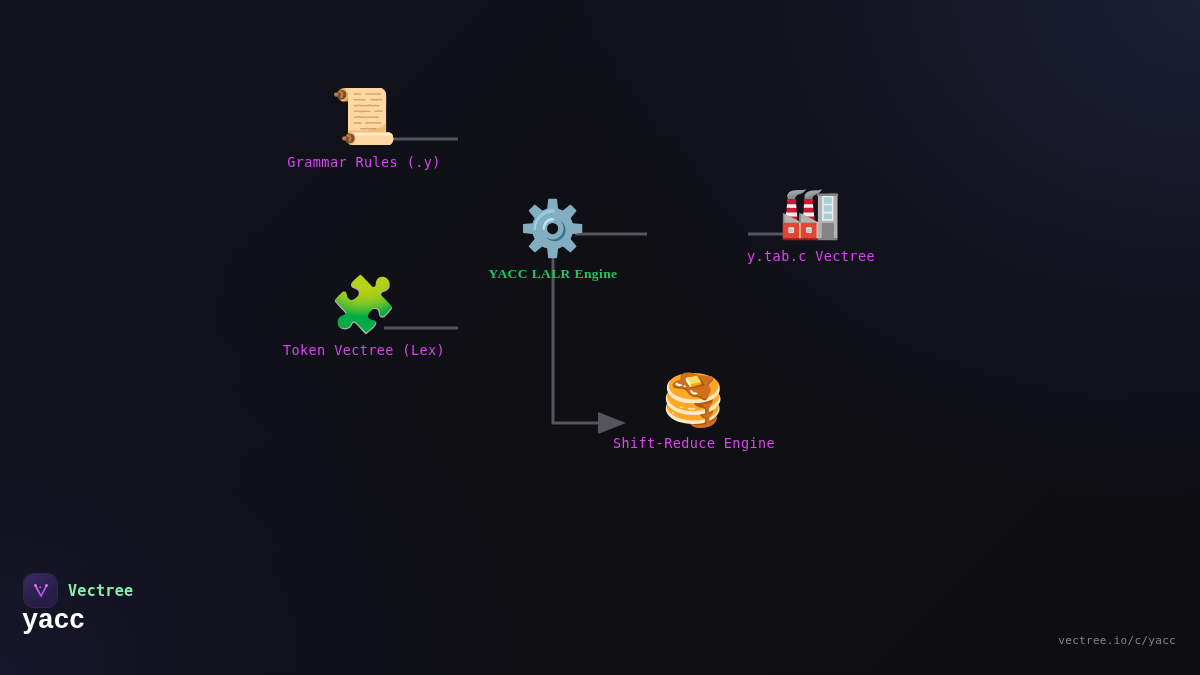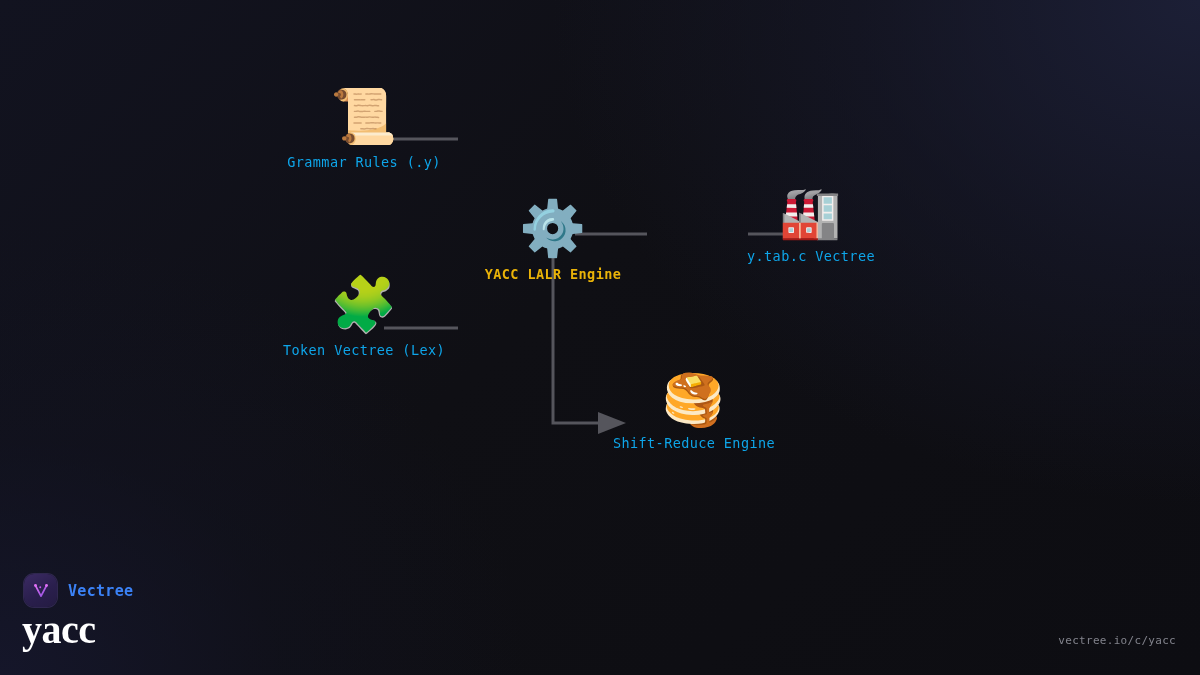--- a/index.html
+++ b/index.html
@@ -26,42 +26,42 @@
     line-height:1;
     font-family:"DejaVu Sans", sans-serif;
     text-align:center;
     user-select:none;
   }
   .node .label {
     margin-top:10px;
     font-family:"DejaVu Sans Mono", monospace;
     font-size:13.5px;
     letter-spacing:0.4px;
-    color:#0ea5e9;
+    color:#d946ef;
     white-space:nowrap;
   }
-  .node.accent .label { color:#eab308; font-weight:bold; }
+  .node.accent .label { color:#22c55e; font-weight:bold;font-family:Liberation Serif, serif; }
 
   
   #footer { position:absolute; left:0; bottom:0; width:1200px; height:110px; }
   #brand-row { position:absolute; left:24px; top:9px; display:flex; align-items:center; gap:11px; }
   #brand-logo {
     width:33px; height:33px; border-radius:10px;
     background:linear-gradient(150deg,#3b2a63 0%,#2a1f4d 55%,#241b42 100%);
     box-shadow:0 0 0 1px rgba(150,110,230,0.22);
     display:flex; align-items:center; justify-content:center;
   }
   #brand-name {
     font-family:"DejaVu Sans Mono", monospace;
-    font-size:15px; font-weight:bold; color:#3b82f6; letter-spacing:0.3px;
+    font-size:15px; font-weight:bold; color:#86efac; letter-spacing:0.3px;
   }
   #page-title {
     position:absolute; left:22px; top:41px;
-    font-family:Liberation Serif, serif;
-    font-size:40px; font-weight:bold; color:#ffffff; letter-spacing:-0.5px;
+    font-family:Liberation Mono, monospace;
+    font-size:27px; font-weight:bold; color:#ffffff; letter-spacing:-0.5px;
   }
   #footer-url {
     position:absolute; right:24px; bottom:28px;
     font-family:"DejaVu Sans Mono", monospace;
     font-size:11px; color:#82838c; letter-spacing:0.3px;
   }
 </style>
 </head>
 <body>
 

